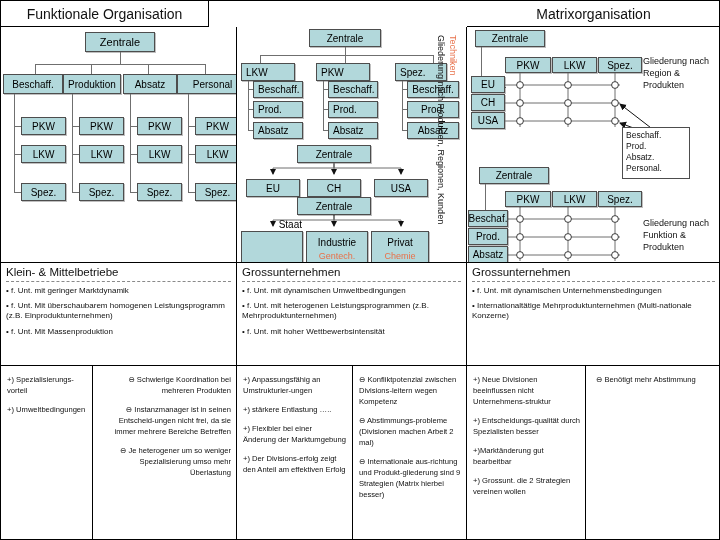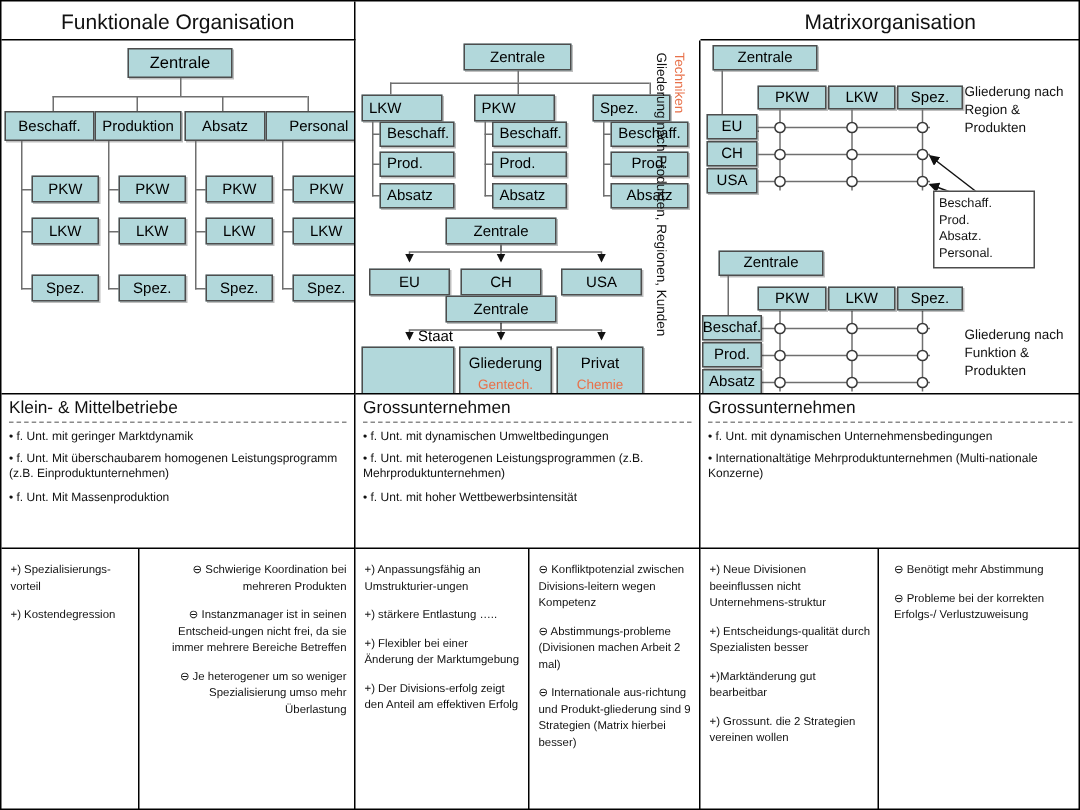--- a/index.html
+++ b/index.html
@@ -17,21 +17,21 @@
       box-shadow:1px 1px 0 rgba(0,0,0,.25);}
   .ob.left{justify-content:flex-start;padding-left:4px;}
   .ln{position:absolute;background:#6f6f6f;}
   .lnh{height:1px;}
   .lnv{width:1px;}
 
   
   .hdr{position:absolute;top:0;height:26px;box-sizing:border-box;
        display:flex;align-items:center;justify-content:center;
        border-bottom:1px solid #000;font-size:14px;color:#111;}
-  .hdr.c1{left:0;width:236px;border-right:1px solid #000;}
+  .hdr.c1{left:0;width:208px;border-right:1px solid #000;}
   .hdr.c2{left:236px;width:230px;border-right:1px solid #000;}
   .hdr.c3{left:466px;width:253px;}
 
   
   .pane{position:absolute;top:26px;height:236px;box-sizing:border-box;
         border-bottom:1px solid #000;overflow:hidden;}
   .pane.c1{left:0;width:236px;border-right:1px solid #000;}
   .pane.c2{left:236px;width:230px;border-right:1px solid #000;}
   .pane.c3{left:466px;width:253px;}
 
@@ -172,21 +172,21 @@
     <div class="ob" style="left:70px;top:152px;width:54px;height:18px;">CH</div>
     <div class="ob" style="left:137px;top:152px;width:54px;height:18px;">USA</div>
 
     <div class="ob" style="left:60px;top:170px;width:74px;height:18px;">Zentrale</div>
 
     <div class="ob" style="left:4px;top:204px;width:62px;height:36px;flex-direction:column;justify-content:center;align-items:flex-end;padding-left:4px;gap:37px;">
       <span style="font-size:10px;">Staat</span>
       <span style="font-size:9px;color:#e8714a;margin-top:3px;">Fototech.</span>
     </div>
     <div class="ob" style="left:69px;top:204px;width:62px;height:36px;flex-direction:column;justify-content:center;">
-      <span style="font-size:10px;">Gliederung</span>
+      <span style="font-size:10px;">Industrie</span>
       <span style="font-size:9px;color:#e8714a;margin-top:3px;">Gentech.</span>
     </div>
     <div class="ob" style="left:134px;top:204px;width:58px;height:36px;flex-direction:column;justify-content:center;">
       <span style="font-size:10px;">Privat</span>
       <span style="font-size:9px;color:#e8714a;margin-top:3px;">Chemie</span>
     </div>
 
     <div class="vcap" style="left:209px;top:8px;transform:rotate(90deg);">Gliederung nach Produkten, Regionen, Kunden</div>
     <div class="vcap accent" style="left:221px;top:8px;transform:rotate(90deg);color:#e8714a;">Techniken</div>
   </div>
@@ -286,21 +286,21 @@
 
   <div class="desc c3">
     <h3>Grossunternehmen</h3>
     <div class="dash"></div>
     <p>• f. Unt. mit dynamischen Unternehmensbedingungen</p>
     <p>• Internationaltätige Mehrproduktunternehmen (Multi-nationale Konzerne)</p>
   </div>
 
   <div class="pc vb" style="left:0;width:92px;">
     <p>+) Spezialisierungs-vorteil</p>
-    <p>+) Kostendegression</p>
+    <p>+) Umweltbedingungen</p>
   </div>
   <div class="pc vb" style="left:92px;width:144px;text-align:right;">
     <p>⊖ Schwierige Koordination bei mehreren Produkten</p>
     <p>⊖ Instanzmanager ist in seinen Entscheid-ungen nicht frei, da sie immer mehrere Bereiche Betreffen</p>
     <p>⊖ Je heterogener um so weniger Spezialisierung umso mehr Überlastung</p>
   </div>
   <div class="pc vb" style="left:236px;width:116px;">
     <p>+) Anpassungsfähig an Umstrukturier-ungen</p>
     <p>+) stärkere Entlastung …..</p>
     <p>+) Flexibler bei einer Änderung der Marktumgebung</p>
@@ -312,16 +312,15 @@
     <p>⊖ Internationale aus-richtung und Produkt-gliederung sind 9 Strategien (Matrix hierbei besser)</p>
   </div>
   <div class="pc vb" style="left:466px;width:119px;">
     <p>+) Neue Divisionen beeinflussen nicht Unternehmens-struktur</p>
     <p>+) Entscheidungs-qualität durch Spezialisten besser</p>
     <p>+)Marktänderung gut bearbeitbar</p>
     <p>+) Grossunt. die 2 Strategien vereinen wollen</p>
   </div>
   <div class="pc" style="left:589px;width:134px;">
     <p>⊖ Benötigt mehr Abstimmung</p>
-    <p>⊖ Probleme bei der korrekten Erfolgs-/ Verlustzuweisung</p>
   </div>
 
 </div>
 
 </body></html>

